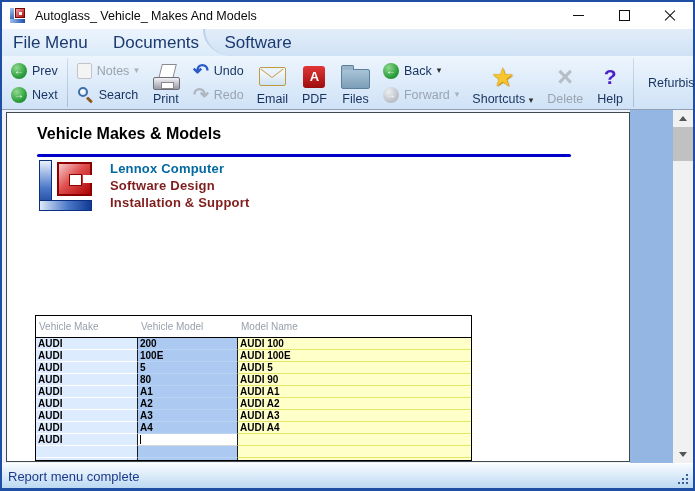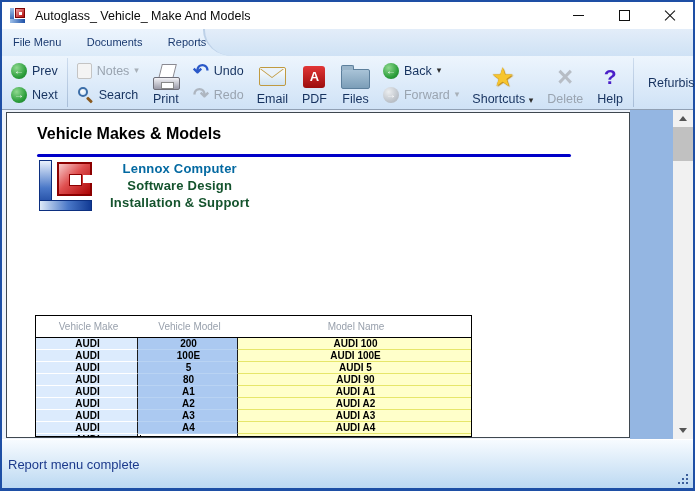--- a/index.html
+++ b/index.html
@@ -29,21 +29,21 @@
   .glyph-x { position:relative; width:12px; height:12px; }
   .glyph-x::before,.glyph-x::after { content:""; position:absolute; left:-1px; top:5px; width:14px; height:1px; background:#101010; }
   .glyph-x::before { transform:rotate(45deg); } .glyph-x::after { transform:rotate(-45deg); }
 
   
   .menubar { height:27px; position:relative; background:linear-gradient(#ecf4fd,#dcebf9); flex:0 0 auto; }
   .menu-right { position:absolute; left:201px; top:0; bottom:0; right:0;
     background:linear-gradient(#e3edf9,#cfe2f5);
     border-left:2px solid #bdd1e8; border-bottom-left-radius:30px 26px; }
   .menu-item { position:relative; z-index:1; display:inline-block; line-height:27px; padding:0 10px;
-    font-size:11px; color:#1a3a70; margin-left:1px; cursor:default; }
+    font-size:17px; color:#1a3a70; margin-left:1px; cursor:default; }
 
   
   .toolbar { height:54px; box-sizing:border-box; border-bottom:1px solid #90a0b4;
     background:linear-gradient(#edf5fd,#cfe2f6); display:flex; align-items:stretch; padding:0 3px; flex:0 0 auto; }
   .tb-sep { width:1px; background:linear-gradient(#cddcee,#a7bdd8); margin:2px 3px; flex:0 0 auto; }
   .tb-col { display:flex; flex-direction:column; justify-content:space-between; padding:3px 1px; flex:0 0 auto; }
   .tb-row { display:flex; align-items:center; height:23px; padding:0 5px; gap:5px; border-radius:3px; }
   .tb-big { display:flex; flex-direction:column; align-items:center; justify-content:flex-end; gap:2px; padding:3px 7px 3px; flex:0 0 auto; }
   .tb-ic { height:27px; display:flex; align-items:center; justify-content:center; }
   .tb-label { font-size:12.5px; color:#16325f; white-space:nowrap; }
@@ -85,21 +85,21 @@
     background:#9ab5ca; border:1px solid #5c7f9c; border-bottom:none; border-radius:2px 2px 0 0; }
   .star-g { font-size:26px; line-height:24px; color:#f7c52e; text-shadow:0 0 1px #a8760a, 1px 1px 1px #c8921a; }
   .del-g { font-size:27px; font-weight:bold; color:#b7bdc5; line-height:20px; }
   .help-g { font-size:21px; font-weight:800; color:#4a1fc8; line-height:20px; }
 
   .refurbish-wrap { margin-left:auto; display:flex; align-items:stretch; }
   .refurbish { display:flex; align-items:center; padding:0 11px; font-size:12.5px; color:#16325f; }
 
   
   .client { flex:1 1 auto; min-height:0; display:flex; background:#eef3fb; }
-  .content-wrap { padding:2px 0 1px 4px; flex:0 0 auto;text-align:center; }
+  .content-wrap { padding:2px 0 1px 4px; flex:0 0 auto; }
   .content { width:624px; height:100%; box-sizing:border-box; border:1px solid #3f474f; background:#fff;
     position:relative; overflow:hidden; }
   .blue-strip { flex:1 1 auto; background:#94b6e2; }
   .vscroll { width:20px; flex:0 0 auto; background:#f1f1f1; display:flex; flex-direction:column; }
   .scroll-arrow { height:17px; display:flex; align-items:center; justify-content:center; flex:0 0 auto; }
   .tri-up { width:0; height:0; border-left:4px solid transparent; border-right:4px solid transparent; border-bottom:5px solid #555; }
   .tri-dn { width:0; height:0; border-left:4px solid transparent; border-right:4px solid transparent; border-top:5px solid #555; }
   .scroll-thumb { height:34px; background:#c1c1c1; flex:0 0 auto; }
   .scroll-space { flex:1 1 auto; }
 
@@ -111,78 +111,78 @@
   .logo-c { position:absolute; left:18px; top:2px; width:35px; height:34px; box-sizing:border-box;
     background:linear-gradient(135deg,#f7cccc 0%,#df4f4f 45%,#ad0505 100%); border:2px solid #8c0000; }
   .logo-c-hole { position:absolute; left:10px; top:10px; width:11px; height:10px; background:#fff; border:1px solid #8c0000; }
   .logo-c-notch { position:absolute; right:-2px; top:11px; width:9px; height:8px; background:#fff; }
   .logo-l-v { position:absolute; left:0; top:0; width:13px; height:51px; box-sizing:border-box;
     background:linear-gradient(180deg,#e9f1fc,#4a78c8 55%,#113a94); border:1px solid #0c2f80; }
   .logo-l-h { position:absolute; left:0; top:40px; width:53px; height:11px; box-sizing:border-box;
     background:linear-gradient(90deg,#dde9f8,#4a78c8 55%,#113a94); border:1px solid #0c2f80; }
   .logo-text div { font-size:13px; font-weight:bold; line-height:17px; letter-spacing:.2px; }
   .lt-blue { color:#0369a1; }
-  .lt-red { color:#14532d; }
+  .lt-red { color:#7f1d1d; }
 
   
   .grid { position:absolute; left:28px; top:202px; width:437px; bottom:0; box-sizing:border-box;
     border:1px solid #000; background:#fff; overflow:hidden; }
   .grid-header { height:21px; display:flex; align-items:center; font-size:10px; color:#98a0ac; background:#fff; }
   .gh-cell { box-sizing:border-box; padding-left:3px; overflow:hidden; white-space:nowrap; }
   .grid-body { border-top:1px solid #000; }
   .grid-row { display:flex; height:12px; }
   .cell { box-sizing:border-box; font-size:10px; font-weight:bold; color:#000; line-height:11px;
     padding-left:2px; overflow:hidden; white-space:nowrap; position:relative; }
   .w-make { width:102px; } .w-model { width:100px; } .w-name { width:233px; }
   .c-make { background:#dcebfd; border-bottom:1px solid #ffffff; border-right:1px solid #1a1a1a; }
   .c-model { background:#abc9f1; border-bottom:1px solid #b9d3f3; border-right:1px solid #1a1a1a; }
   .c-name { background:#ffffca; border-bottom:1px solid #e6e66a; }
   .c-model.editing { background:#ffffff; border-bottom:1px solid #d8d8d8; }
   .caret-bar { position:absolute; left:2px; top:1px; width:1px; height:9px; background:#000; }
 
   
   .statusbar { height:24px; flex:0 0 auto; background:linear-gradient(#f7fbff,#bcd9f2);
-    border-top:1px solid #ffffff; display:flex; align-items:center; padding:12px 6px;
+    border-top:1px solid #ffffff; display:flex; align-items:center; padding:0 6px;
     font-size:13px; color:#1c3a8c; position:relative; }
   .grip { position:absolute; right:4px; bottom:3px; width:11px; height:11px; }
   .grip-dot { position:absolute; left:0; top:8px; width:2px; height:2px; background:#3b5e9b;
     box-shadow:4px 0 0 #3b5e9b, 8px 0 0 #3b5e9b, 4px -4px 0 #3b5e9b, 8px -4px 0 #3b5e9b, 8px -8px 0 #3b5e9b; }
 </style>
 </head>
 <body>
 
 <div class="window">
 
   <div class="titlebar">
     <div class="app-icon">
       <div class="ai-c">
           <div class="ai-c-hole"></div>
         </div>
       <div class="ai-l-v"></div>
         <div class="ai-l-h"></div>
     </div>
-    <span class="title-text">Autoglass_ Vehicle_ Make And Models</span>
+    <span class="title-text">Autoglass_ Vehicle_ Makes And Models</span>
     <div class="win-controls">
       <div class="win-btn">
           <div class="glyph-min"></div>
         </div>
       <div class="win-btn">
           <div class="glyph-max"></div>
         </div>
       <div class="win-btn">
           <div class="glyph-x"></div>
         </div>
     </div>
   </div>
 
   <div class="menubar">
     <div class="menu-right"></div>
     <span class="menu-item">File Menu</span>
     <span class="menu-item">Documents</span>
-    <span class="menu-item">Reports</span>
+    <span class="menu-item">Software</span>
   </div>
 
   <div class="toolbar">
 
     <div class="tb-col">
       <div class="tb-row">
         <span class="circle-btn">←</span>
         <span class="tb-label">Prev</span>
       </div>
       <div class="tb-row">

